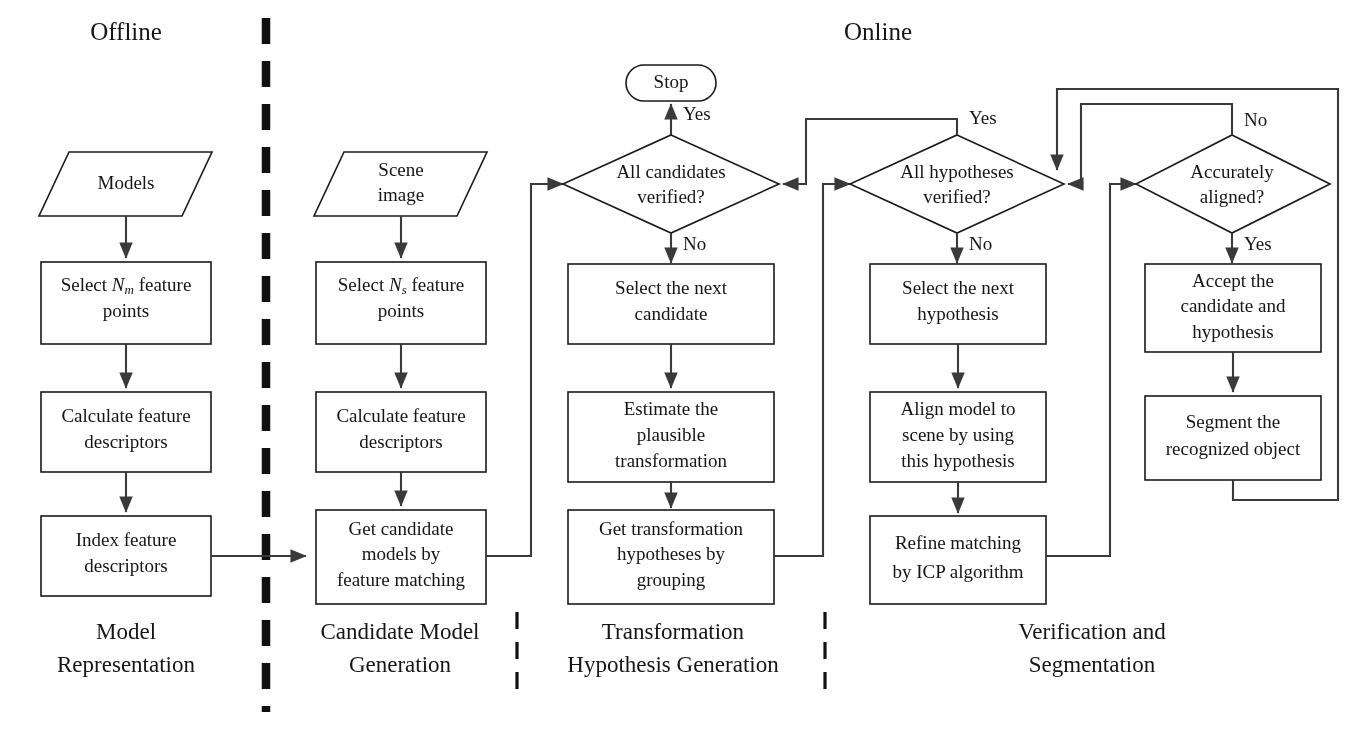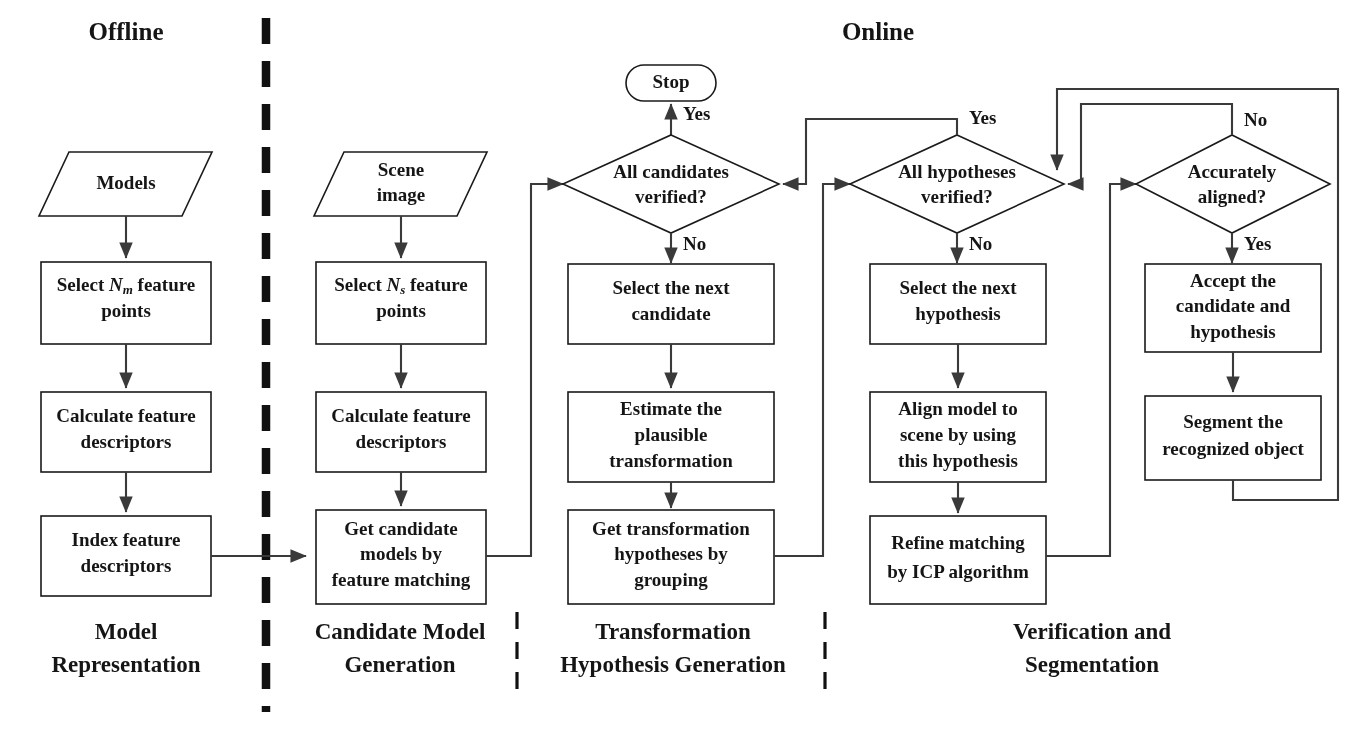--- a/index.html
+++ b/index.html
@@ -7,21 +7,20 @@
     padding: 0;
     background: #ffffff;
   }
   #stage {
     position: relative;
     width: 1370px;
     height: 735px;
     background: #ffffff;
     font-family: "Liberation Serif", "DejaVu Serif", serif;
     overflow: hidden;
-    font-weight: bold;
   }
   svg#flow {
     position: absolute;
     left: 0;
     top: 0;
     width: 1370px;
     height: 735px;
   }
   .shape-stroke {
     fill: #ffffff;

